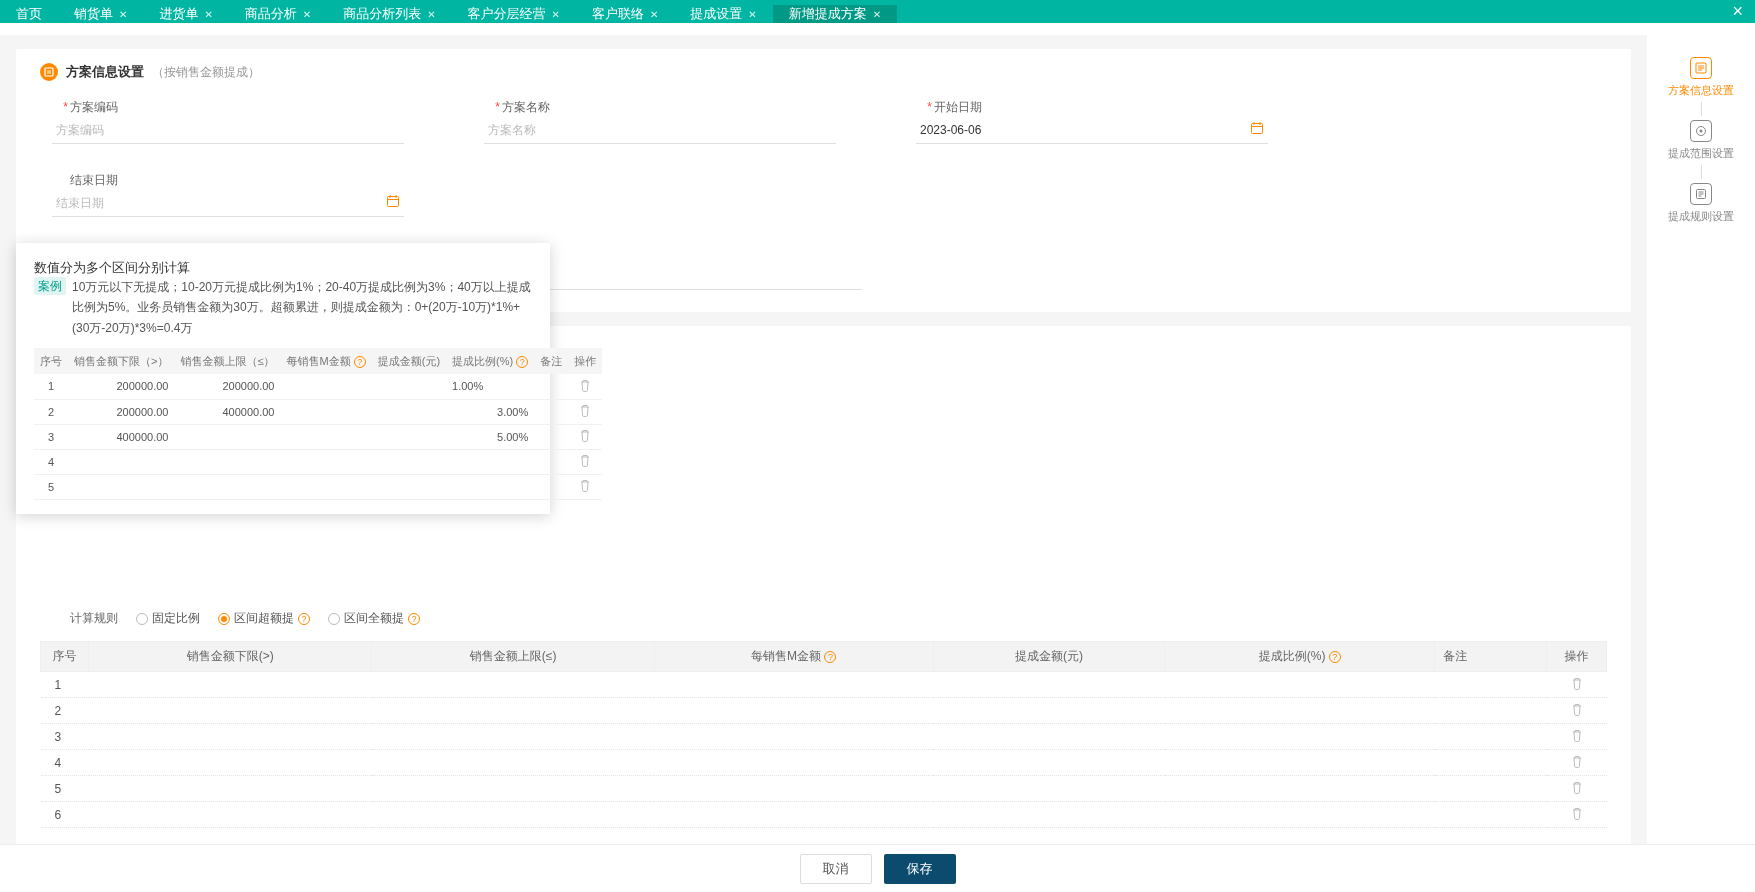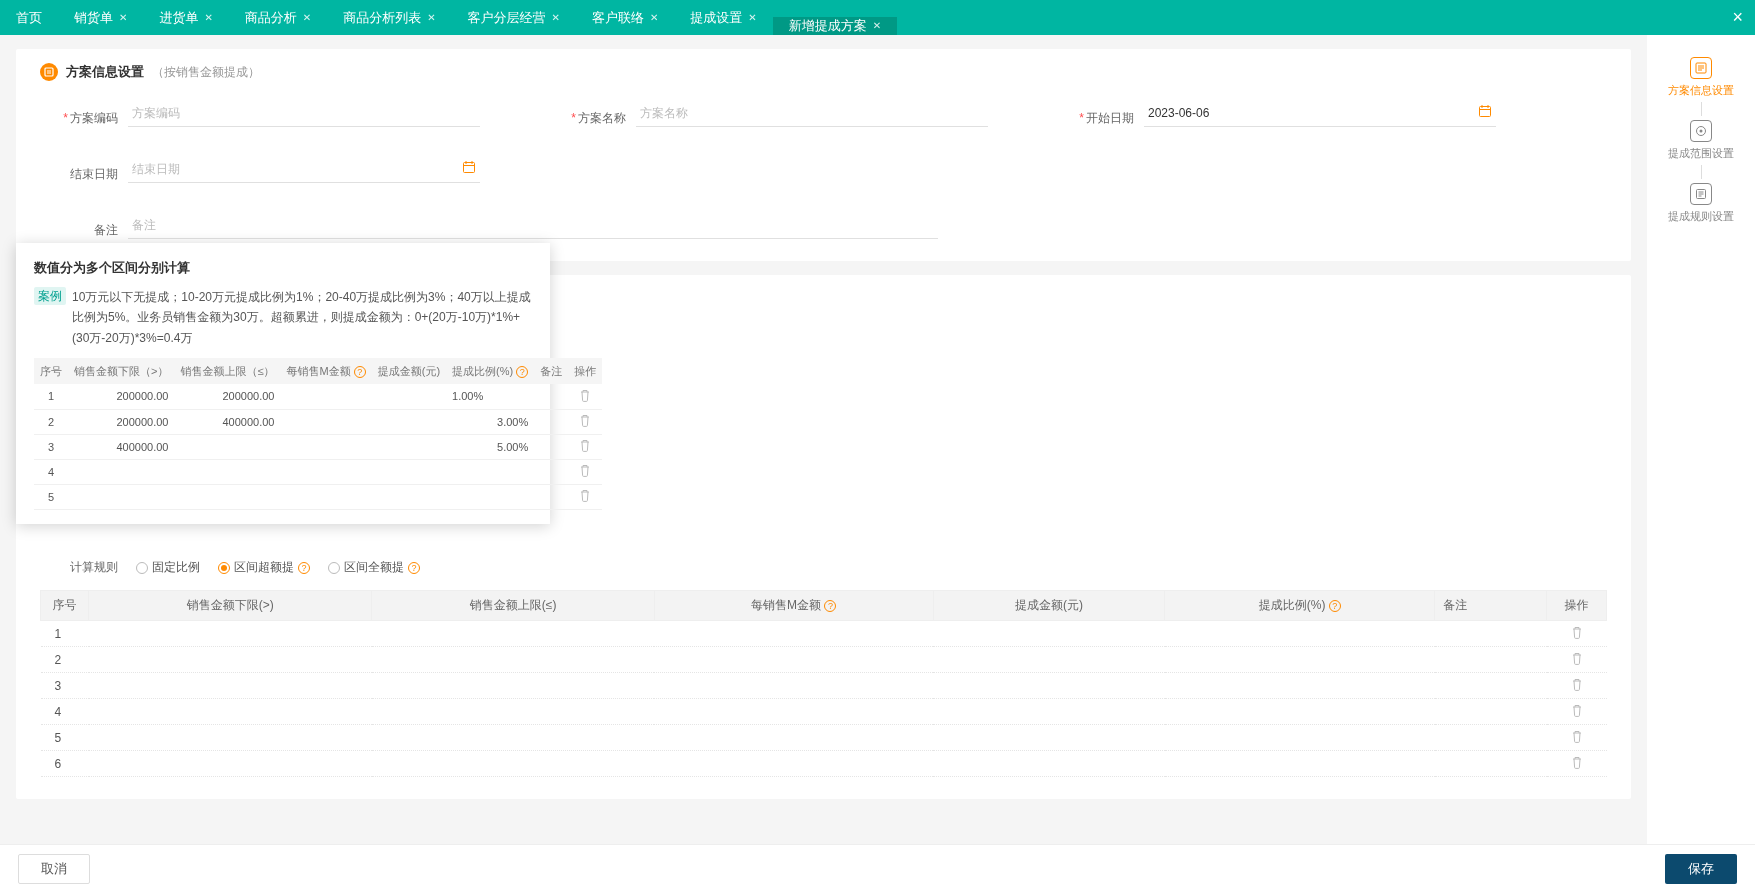--- a/index.html
+++ b/index.html
@@ -1,19 +1,19 @@
 <!DOCTYPE html>
 <html><head>
 <meta charset="utf-8">
 <style>
 * { margin: 0; padding: 0; box-sizing: border-box; }
 body { font-family: "Microsoft YaHei", -apple-system, sans-serif; font-size: 12px; color: #333; background: #fff; overflow: hidden; }
 
 
-.tab-bar { background: #00b6a2; height: 35px; display: flex; align-items: center; position: relative; }
+.tab-bar { background: #00b6a2; height: 23px; display: flex; align-items: flex-end; position: relative; }
 .tab { padding: 0 16px; color: #fff; display: flex; align-items: center; gap: 6px; cursor: pointer; font-size: 13px; white-space: nowrap; }
 .tab.active { background: #009985; margin-top: 16px; }
 .tab-close { font-size: 10px; opacity: 0.85; }
 .tab-bar-close { position: absolute; right: 12px; top: 0; bottom: 0; display: flex; align-items: center; color: #fff; font-size: 18px; cursor: pointer; }
 
 
 .workspace { position: absolute; top: 35px; left: 0; right: 0; bottom: 48px; display: flex; background: #f5f5f5; }
 .main-column { flex: 1; padding: 14px 16px 0 16px; overflow: auto; }
 .side-nav { width: 108px; background: #fff; display: flex; flex-direction: column; align-items: center; padding-top: 22px; gap: 4px; }
 .side-nav-item { display: flex; flex-direction: column; align-items: center; gap: 4px; font-size: 11px; color: #888; cursor: pointer; }
@@ -23,21 +23,21 @@
 
 
 .panel { background: #fff; border-radius: 2px; margin-bottom: 14px; padding: 14px 24px 22px 24px; position: relative; }
 .panel-header { display: flex; align-items: center; gap: 8px; margin-bottom: 18px; }
 .panel-icon { width: 18px; height: 18px; border-radius: 50%; background: #ff8a00; color: #fff; display: flex; align-items: center; justify-content: center; font-size: 10px; }
 .panel-title { font-size: 13px; font-weight: 600; color: #333; }
 .panel-subtitle { font-size: 12px; color: #999; }
 
 
 .form-grid { display: flex; flex-wrap: wrap; gap: 28px 80px; padding-left: 12px; }
-.form-item { display: flex; align-items: flex-end; }
+.form-item { display: flex; align-items: flex-start; flex-direction: column; }
 .form-label { width: 66px; text-align: right; font-size: 12px; color: #666; margin-right: 10px; white-space: nowrap; }
 .form-label .req { color: #ff4d4f; margin-right: 2px; }
 .form-input { width: 352px; height: 28px; border: none; border-bottom: 1px solid #e0e0e0; outline: none; font-size: 12px; color: #333; padding: 0 4px; background: transparent; }
 .form-input::placeholder { color: #bbb; }
 .form-input-wrap { position: relative; }
 .form-input-wrap .cal-icon { position: absolute; right: 4px; top: 5px; color: #ff8a00; }
 
 
 .rules-row { display: flex; align-items: center; gap: 18px; padding-left: 12px; font-size: 12px; color: #555; }
 .rules-label { width: 66px; text-align: right; margin-right: 0; color: #666; }
@@ -50,31 +50,31 @@
 
 .data-table { width: 100%; border-collapse: collapse; margin-top: 14px; font-size: 12px; }
 .data-table th { background: #f3f3f3; color: #666; font-weight: normal; height: 30px; border: 1px solid #eee; padding: 0 8px; text-align: center; white-space: nowrap; }
 .data-table td { height: 26px; border-bottom: 1px dotted #e5e5e5; padding: 0 8px; color: #555; text-align: center; }
 .data-table td:first-child { text-align: left; width: 48px; padding-left: 14px; }
 .data-table th:last-child, .data-table td:last-child { width: 60px; }
 .trash-icon { color: #bbb; cursor: pointer; display: inline-block; }
 
 
 .popover { position: absolute; top: 243px; left: 16px; width: 534px; background: #fff; box-shadow: 0 2px 14px rgba(0,0,0,0.18); padding: 16px 18px 14px 18px; z-index: 50; }
-.popover-title { font-size: 13px; font-weight: 700; color: #333; margin-bottom: 10px; }
+.popover-title { font-size: 13px; font-weight: 400; color: #333; }
 .popover-example { font-size: 12px; color: #555; line-height: 1.7; margin-bottom: 10px; display: flex; }
 .example-tag { background: #e0f5f2; color: #00a08f; padding: 0 4px; border-radius: 2px; margin-right: 6px; height: 18px; line-height: 18px; align-self: flex-start; white-space: nowrap; }
 .popover-table { width: 100%; border-collapse: collapse; font-size: 11px; }
 .popover-table th { background: #f5f5f5; color: #777; font-weight: normal; height: 26px; padding: 0 6px; white-space: nowrap; text-align: center; }
 .popover-table td { height: 25px; border-bottom: 1px solid #f0f0f0; padding: 0 6px; text-align: center; color: #555; }
 .popover-table td:first-child { width: 30px; }
 .popover-note { font-size: 11px; color: #ff6a00; margin-top: 12px; line-height: 1.5; }
 
 
-.footer { position: fixed; left: 0; right: 0; bottom: 0; height: 48px; background: #fff; border-top: 1px solid #eee; display: flex; align-items: center; justify-content: space-between; gap: 12px; padding: 0 18px; }
+.footer { position: fixed; left: 0; right: 0; bottom: 0; height: 48px; background: #fff; border-top: 1px solid #eee; display: flex; align-items: center; justify-content: center; gap: 12px; padding: 0 18px; }
 .btn { height: 30px; padding: 0 22px; border-radius: 2px; font-size: 13px; cursor: pointer; border: 1px solid transparent; }
 .btn-default { background: #fff; border-color: #ddd; color: #555; }
 .btn-primary { background: #0c4a6e; color: #fff; }
 
 svg { display: block; }
 </style>
 </head>
 <body>
 
 <div class="tab-bar">

